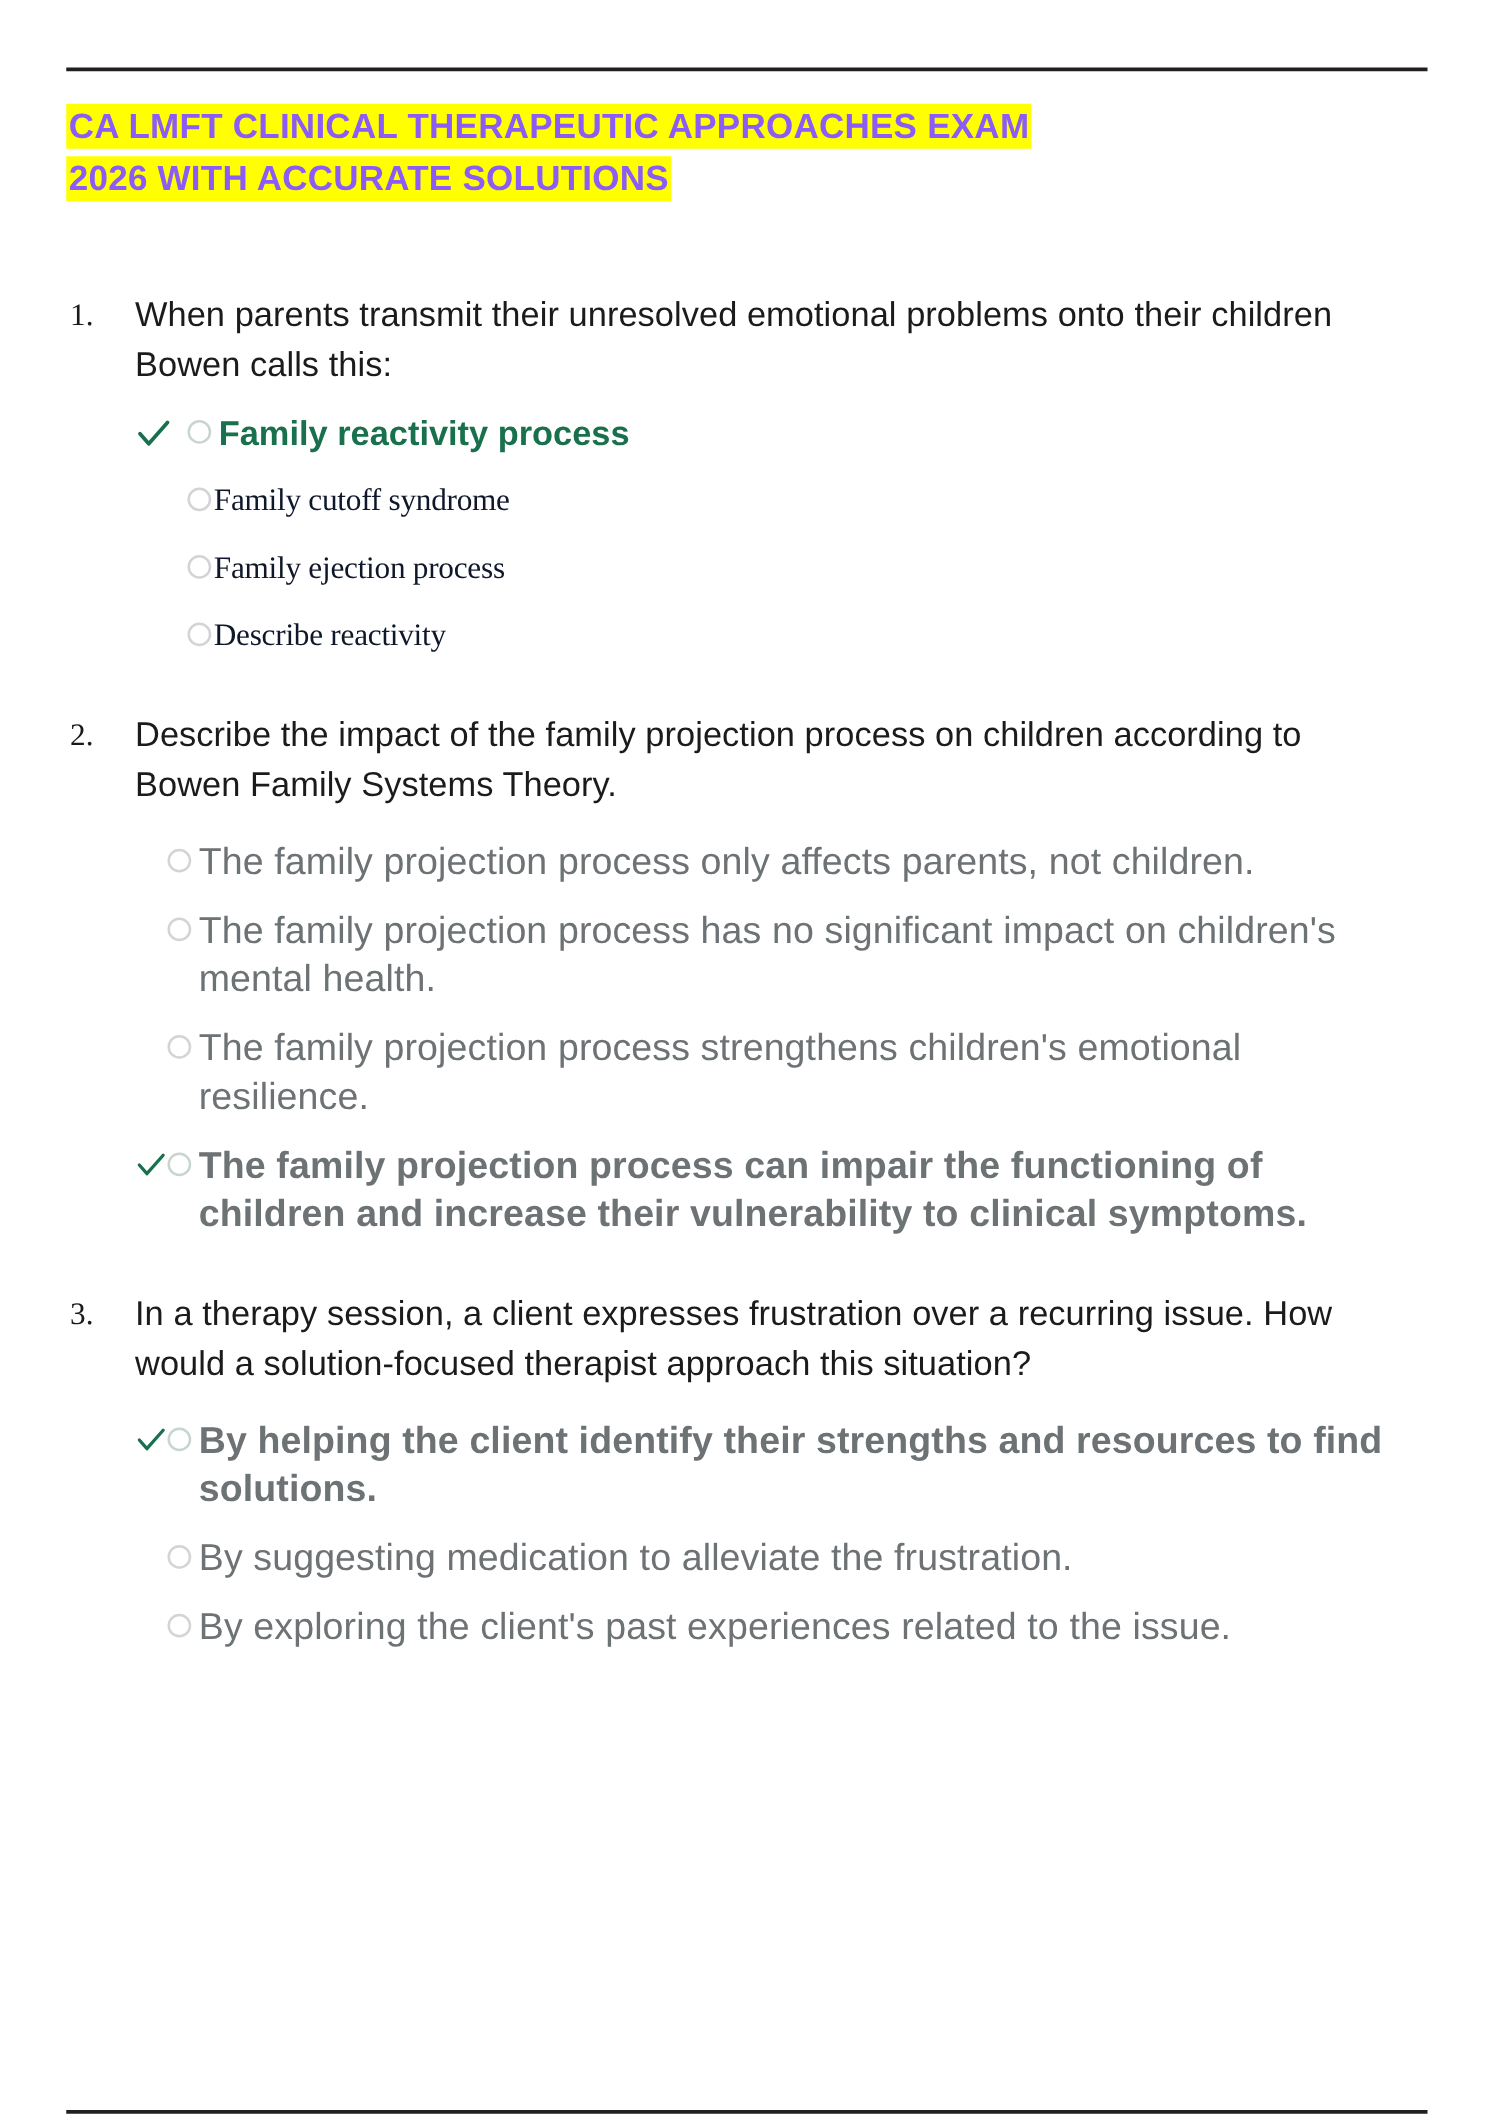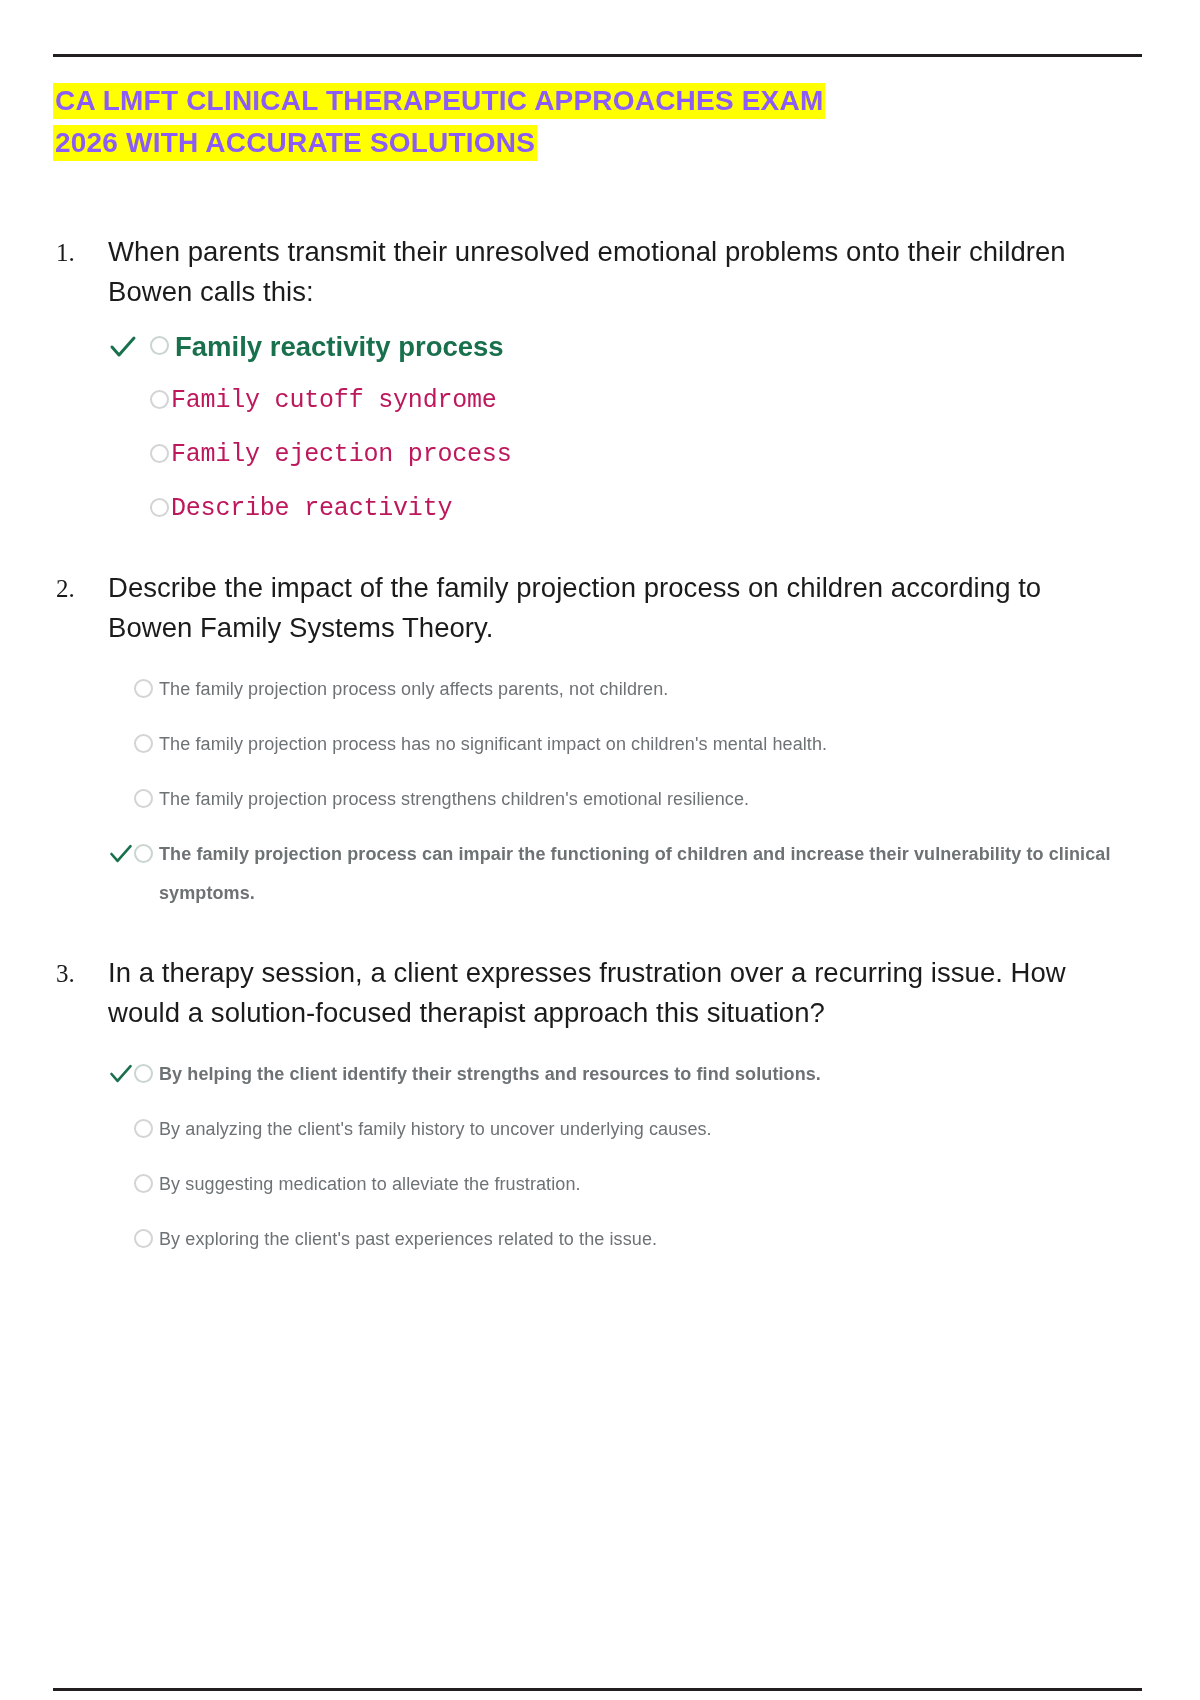--- a/index.html
+++ b/index.html
@@ -134,40 +134,40 @@
     font-family: "Liberation Sans Narrow", "Liberation Sans", sans-serif;
     font-size: 27.5px;
     line-height: 39px;
   }
   .opt-correct .radio {
     border-color: #c9d6d0;
   }
 
   
   .wide-face .opt-text {
-    font-family: Liberation Mono, monospace;
+    font-family: Liberation Serif, serif;
     font-size: 25px;
     line-height: 38px;
     letter-spacing: -0.2px;
-    color: #be185d;
+    color: #0f172a;
     padding-left: 2px;
   }
   .wide-face .opt-correct .opt-text {
     font-family: "Liberation Sans Narrow", "Liberation Sans", sans-serif;
     font-size: 27.5px;
     color: #19704c;
     letter-spacing: 0;
     padding-left: 6px;
   }
   .wide-face .radio { margin-top: 8px; }
 
   
   .narrow-face .opt-text {
     font-family: "Liberation Sans Narrow", "Liberation Sans", sans-serif;
-    font-size: 18px;
+    font-size: 30px;
     letter-spacing: 0.1px;
     color: #6d7275;
   }
   .narrow-face .option { padding-left: 26px; }
   .narrow-face .option.opt-correct { padding-left: 0; }
   .narrow-face .opt-correct .check-slot { width: 26px; }
 
   .wide-face .option { padding-left: 42px; }
   .wide-face .option.opt-correct { padding-left: 0; }
 
@@ -270,24 +270,20 @@
           <div class="option opt-correct">
             <span class="check-slot">
               <svg class="check-icon" viewBox="0 0 30 30">
                 <path d="M4 15 L11 23 L26 6" fill="none" stroke="#19704c" stroke-width="3" stroke-linecap="round" stroke-linejoin="round"></path>
               </svg>
             </span>
             <span class="radio"></span>
             <span class="opt-text">By helping the client identify their strengths and resources to find solutions.</span>
           </div>
 
-          <div class="option">
-            <span class="radio"></span>
-            <span class="opt-text">By analyzing the client's family history to uncover underlying causes.</span>
-          </div>
 
           <div class="option">
             <span class="radio"></span>
             <span class="opt-text">By suggesting medication to alleviate the frustration.</span>
           </div>
 
           <div class="option">
             <span class="radio"></span>
             <span class="opt-text">By exploring the client's past experiences related to the issue.</span>
           </div>

